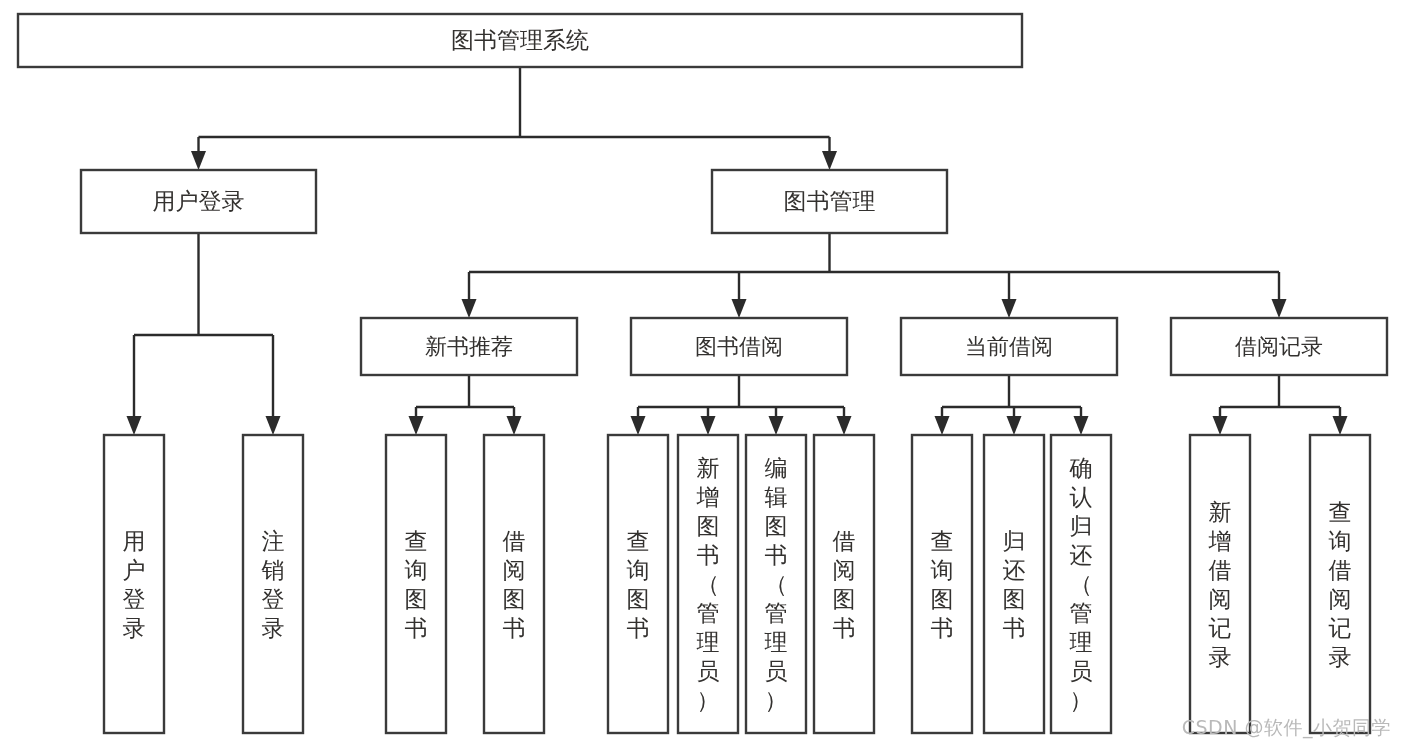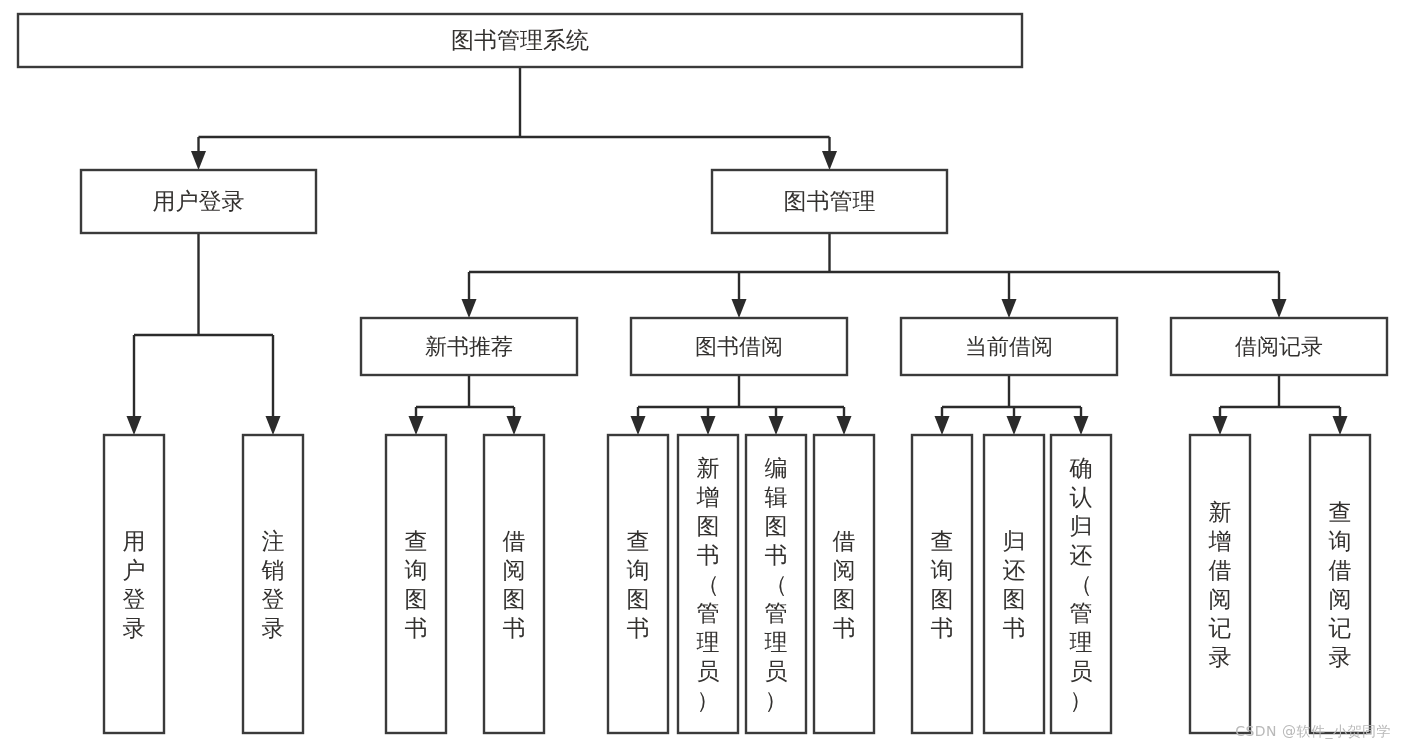--- a/index.html
+++ b/index.html
@@ -56,21 +56,21 @@
     fill: #33312f;
     font-family: "DejaVu Sans", "Liberation Sans", sans-serif;
     font-size: 23px;
     text-anchor: middle;
   }
   .watermark {
     position: absolute;
     right: 14px;
     bottom: 6px;
     font-family: "DejaVu Sans", "Liberation Sans", sans-serif;
-    font-size: 14px;
+    font-size: 19px;
     color: #b9b9b9;
     white-space: nowrap;
     letter-spacing: 0.5px;
     pointer-events: none;
   }
 </style>
 </head>
 <body>
 
 <div id="diagram-root">

